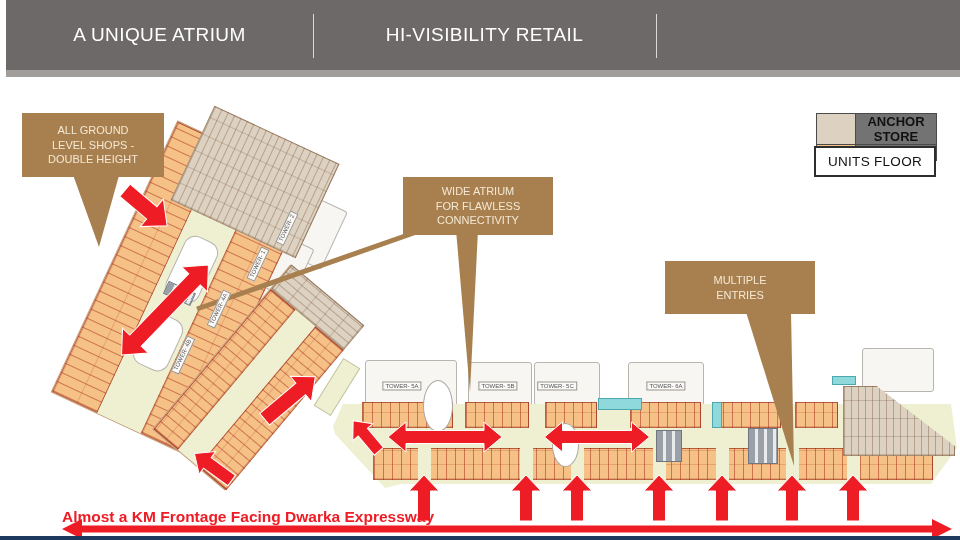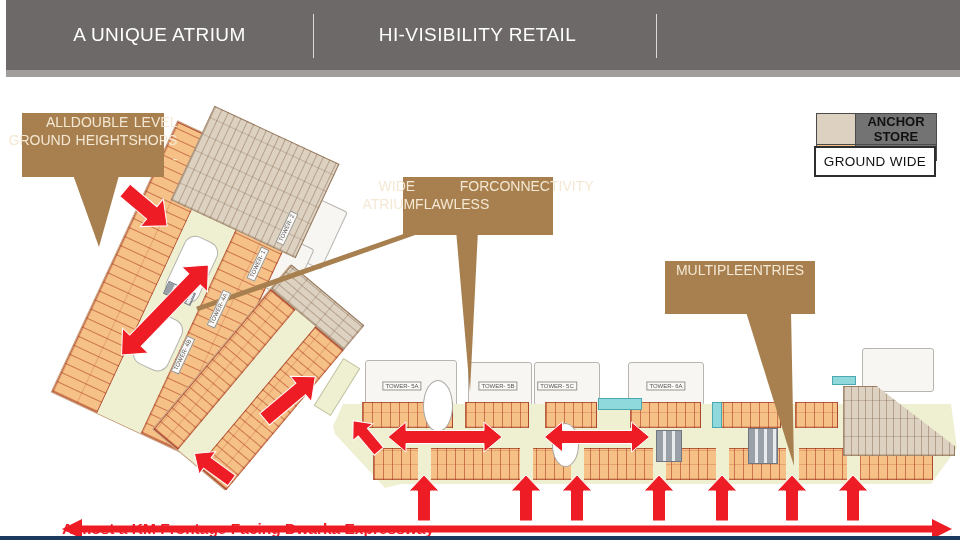--- a/index.html
+++ b/index.html
@@ -5,21 +5,21 @@
   html,body{margin:0;padding:0;background:#fff;}
   .stage{position:relative;width:960px;height:540px;background:#fff;overflow:hidden;
          font-family:"Liberation Sans",sans-serif;}
 
   
   .banner{position:absolute;left:6px;right:0;top:0;height:70px;background:#6c6968;}
   .banner-sub{position:absolute;left:6px;right:0;top:70px;height:7px;background:#a09d9b;}
   .banner-title{position:absolute;top:0;height:70px;display:flex;align-items:center;justify-content:center;
                 color:#fff;font-size:19px;letter-spacing:.4px;text-align:center;line-height:1.18;}
   .bt1{left:6px;width:307px;}
-  .bt2{left:306px;width:343px;}
+  .bt2{left:313px;width:343px;}
   .bt3{left:656px;width:304px;}
   .bt3 span{display:block;max-width:252px;}
   .banner-sep{position:absolute;top:14px;width:1px;height:44px;background:rgba(255,255,255,.75);}
   .sep1{left:313px;} .sep2{left:656px;}
 
   
   .pale{background:#eef0d1;}
   .shopsV{background-color:#f6c187;
     background-image:repeating-linear-gradient(90deg,rgba(168,52,28,.55) 0 1px,transparent 1px 9px),
                      repeating-linear-gradient(0deg,rgba(168,52,28,.22) 0 1px,transparent 1px 14px);
@@ -62,38 +62,38 @@
   .stripC-base{position:absolute;left:333px;top:396px;width:624px;height:92px;background:#eef0d1;z-index:2;
     clip-path:polygon(0px 30px,10px 8px,618px 8px,624px 52px,598px 88px,68px 88px,52px 92px,2px 38px);}
   .cseg{position:absolute;top:402px;height:26px;z-index:3;}
   .crow-bottom{position:absolute;left:373px;top:448px;width:560px;height:32px;z-index:3;}
   .westCorr{position:absolute;left:327px;top:359px;width:20px;height:56px;transform:rotate(32deg);z-index:2;
             background:#eef0d1;border:1px solid rgba(150,150,110,.5);box-sizing:border-box;}
   .anchorC{position:absolute;left:843px;top:386px;width:112px;height:70px;z-index:3;
            clip-path:polygon(0 0,30% 0,100% 86%,100% 100%,0 100%);}
 
   
-  .callout{position:absolute;z-index:6;background:#a8804f;color:#f4e8d4;text-align:right;
-           font-size:14px;line-height:1.32;display:flex;flex-direction:row;justify-content:center;}
+  .callout{position:absolute;z-index:6;background:#a8804f;color:#f4e8d4;text-align:center;
+           font-size:11px;line-height:1.32;display:flex;flex-direction:column;justify-content:center;}
   .co1{left:22px;top:113px;width:142px;height:64px;}
   .co2{left:403px;top:177px;width:150px;height:58px;}
   .co3{left:665px;top:261px;width:150px;height:53px;}
 
   
   .legend{position:absolute;left:816px;top:113px;z-index:6;}
   .legend table{border-collapse:collapse;}
   .legend td{border:1px solid #4a4a4a;height:14px;padding:0;}
   .legend .sw{width:38px;}
   .legend .lb{width:80px;background:#737373;font-size:13px;font-weight:bold;text-align:center;color:#111;}
   .groundfloor{position:absolute;left:814px;top:146px;width:122px;height:31px;z-index:6;background:#fff;
                border:2px solid #2e2e2e;display:flex;align-items:center;justify-content:center;
                font-size:13.5px;color:#111;letter-spacing:.3px;box-sizing:border-box;}
 
   
-  .frontage{position:absolute;left:62px;top:520px;z-index:6;color:#ee1c25;font-size:15.5px;font-weight:bold;}
+  .frontage{position:absolute;left:62px;top:508px;z-index:6;color:#ee1c25;font-size:15.5px;font-weight:bold;}
   .footerbar{position:absolute;left:0;right:0;bottom:0;height:4px;background:#1d3a5e;z-index:7;}
 
   .overlay{position:absolute;left:0;top:0;z-index:4;pointer-events:none;}
 </style>
 </head>
 <body>
 
 <div class="stage">
 
   <div class="banner"></div>
@@ -185,22 +185,22 @@
       <polygon points="-23,-6.5 7,-6.5 7,-15 23,0 7,15 7,6.5 -23,6.5" transform="translate(659,498) rotate(-90)"></polygon>
       <polygon points="-23,-6.5 7,-6.5 7,-15 23,0 7,15 7,6.5 -23,6.5" transform="translate(722,498) rotate(-90)"></polygon>
       <polygon points="-23,-6.5 7,-6.5 7,-15 23,0 7,15 7,6.5 -23,6.5" transform="translate(792,498) rotate(-90)"></polygon>
       <polygon points="-23,-6.5 7,-6.5 7,-15 23,0 7,15 7,6.5 -23,6.5" transform="translate(853,498) rotate(-90)"></polygon>
     </g>
     <polygon points="-445,0 -425,-10 -425,-3.5 425,-3.5 425,-10 445,0 425,10 425,3.5 -425,3.5 -425,10" transform="translate(507,529)" fill="#ee1c25"></polygon>
   </svg>
 
   <div class="callout co1">
     <span>ALL GROUND</span>
+    <span>LEVEL SHOPS -</span>
     <span>DOUBLE HEIGHT</span>
-    <span>LEVEL SHOPS -</span>
   </div>
   <div class="callout co3">
     <span>MULTIPLE</span>
     <span>ENTRIES</span>
   </div>
   <div class="callout co2">
     <span>WIDE ATRIUM</span>
     <span>FOR FLAWLESS</span>
     <span>CONNECTIVITY</span>
   </div>
@@ -212,18 +212,18 @@
         <td class="sw" style="background-color: rgb(221, 210, 193);"></td>
         <td class="lb">ANCHOR STORE</td>
       </tr>
       <tr>
         <td class="sw" style="background-color: rgb(246, 193, 135);"></td>
         <td class="lb">STORE</td>
       </tr>
     </tbody>
       </table>
   </div>
-  <div class="groundfloor">GROUND WIDE</div>
+  <div class="groundfloor">UNITS FLOOR</div>
 
   <div class="frontage">Almost a KM Frontage Facing Dwarka Expressway</div>
   <div class="footerbar"></div>
 
 </div>
 
 </body></html>

